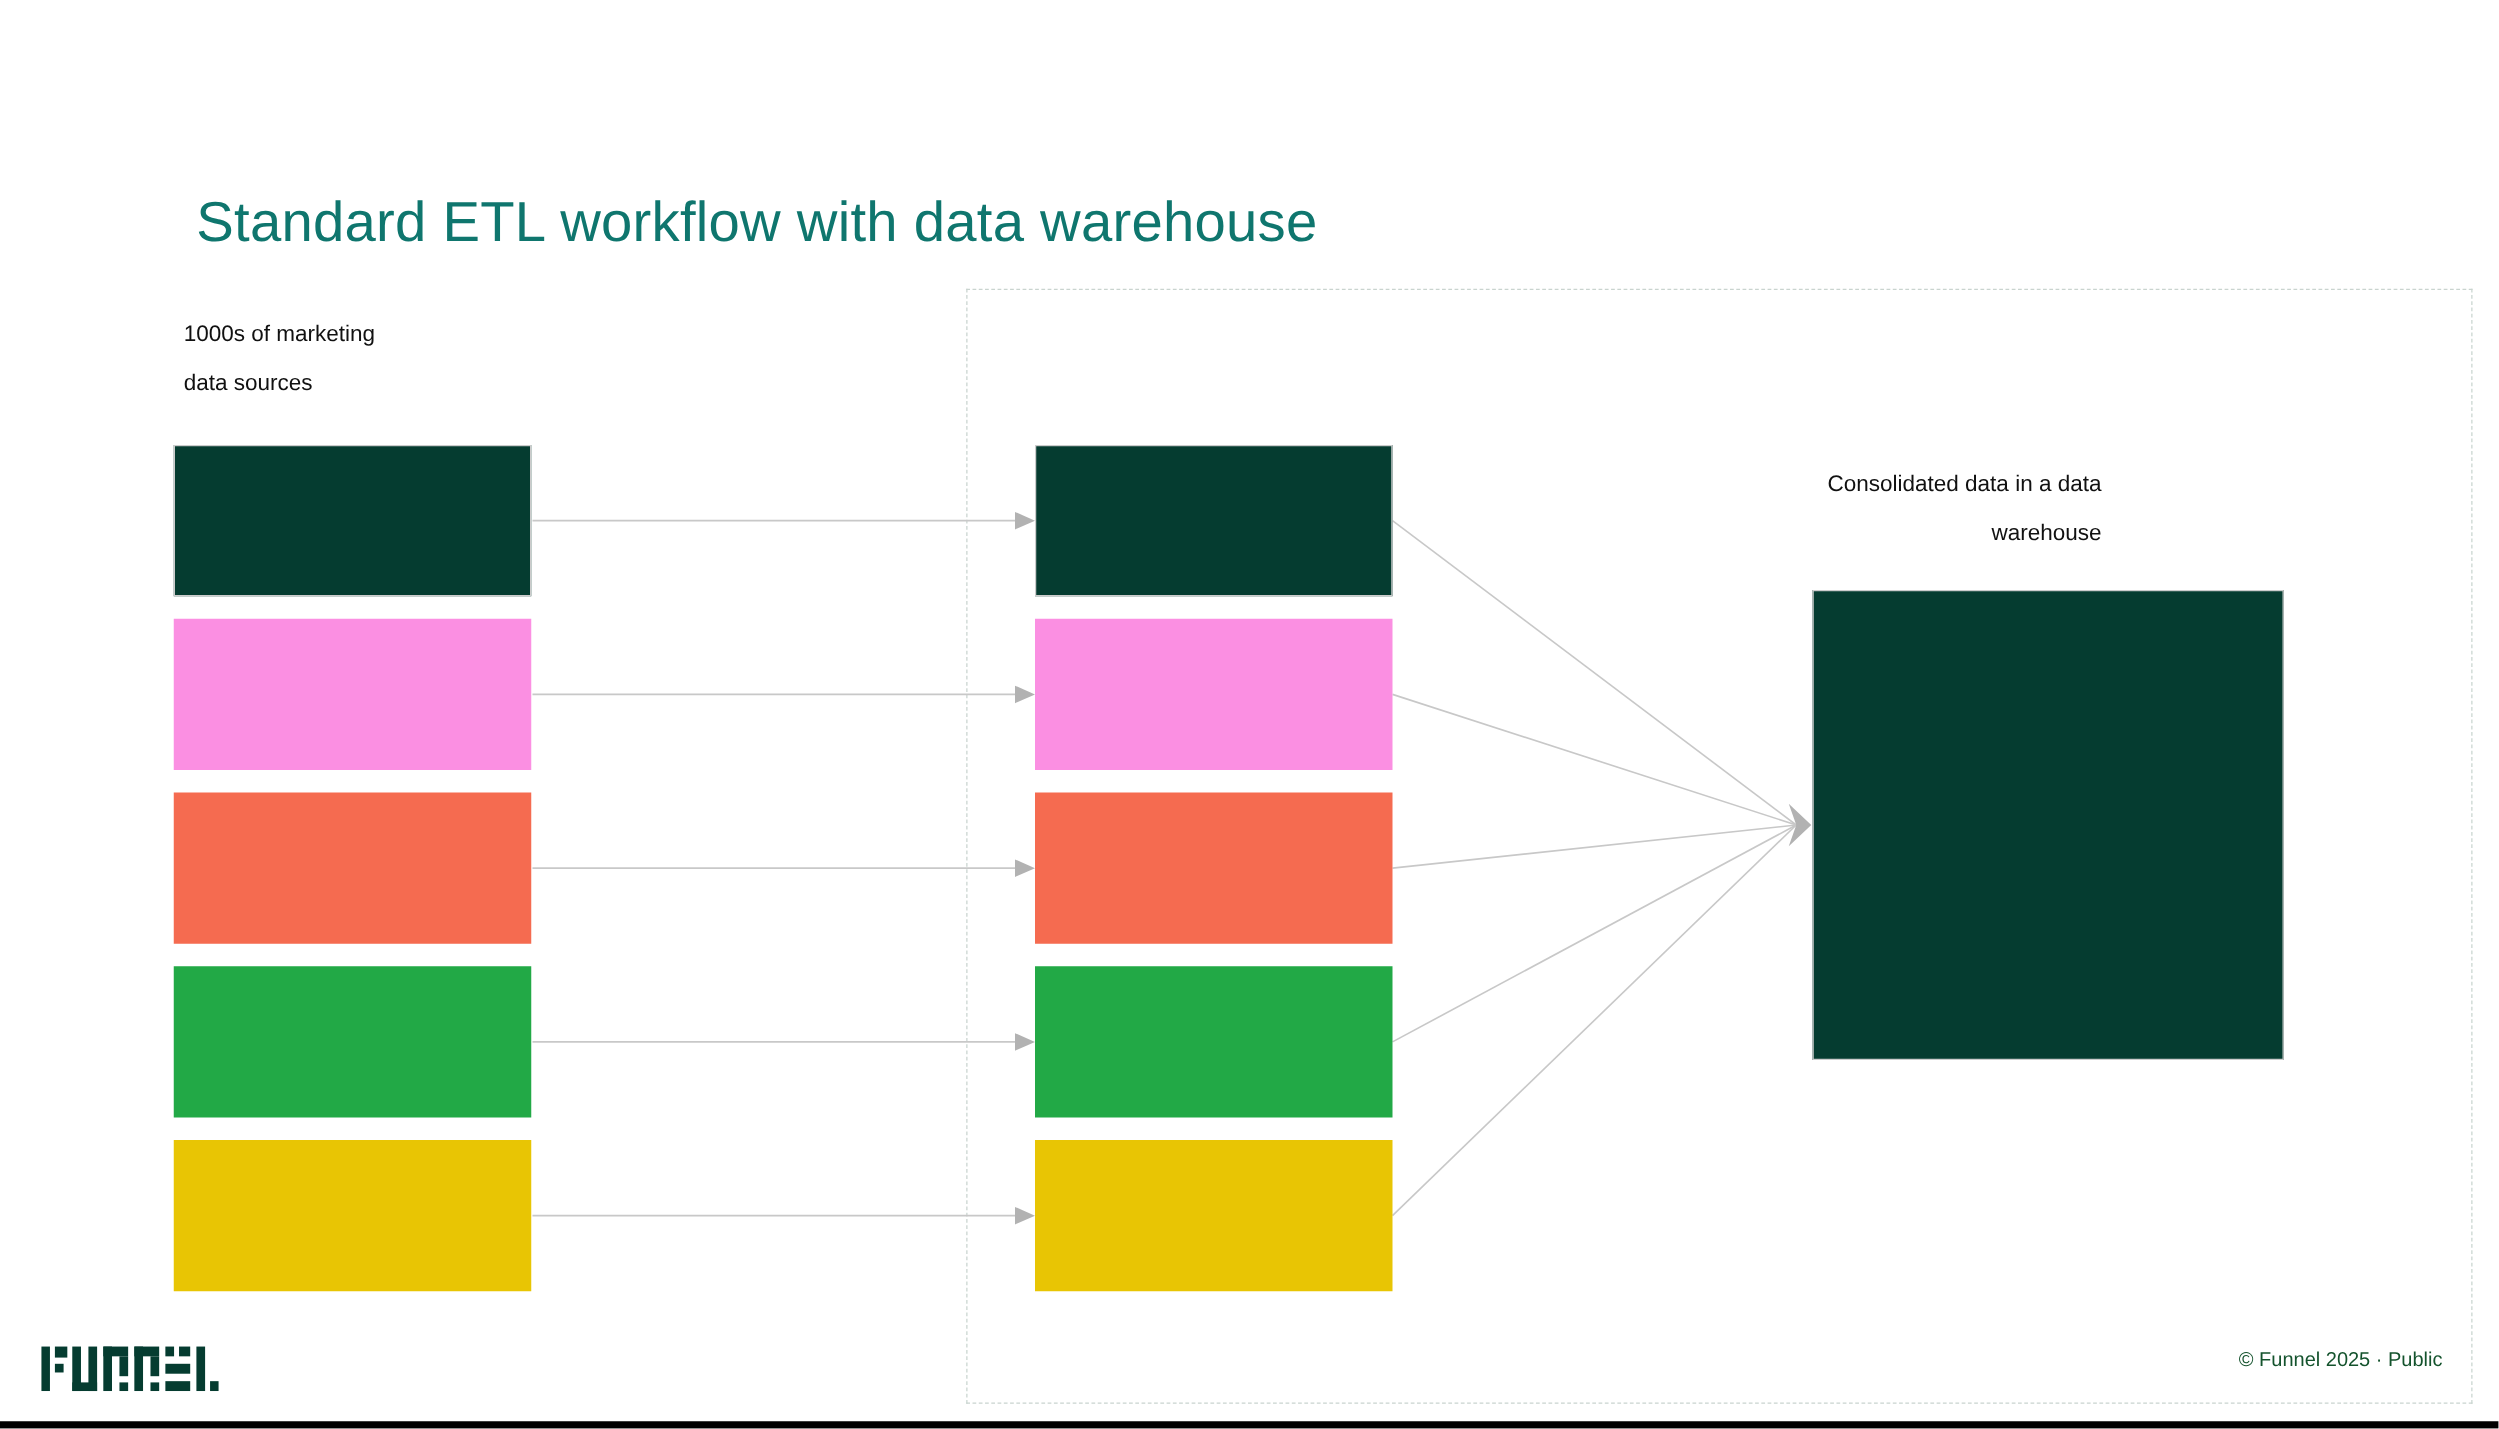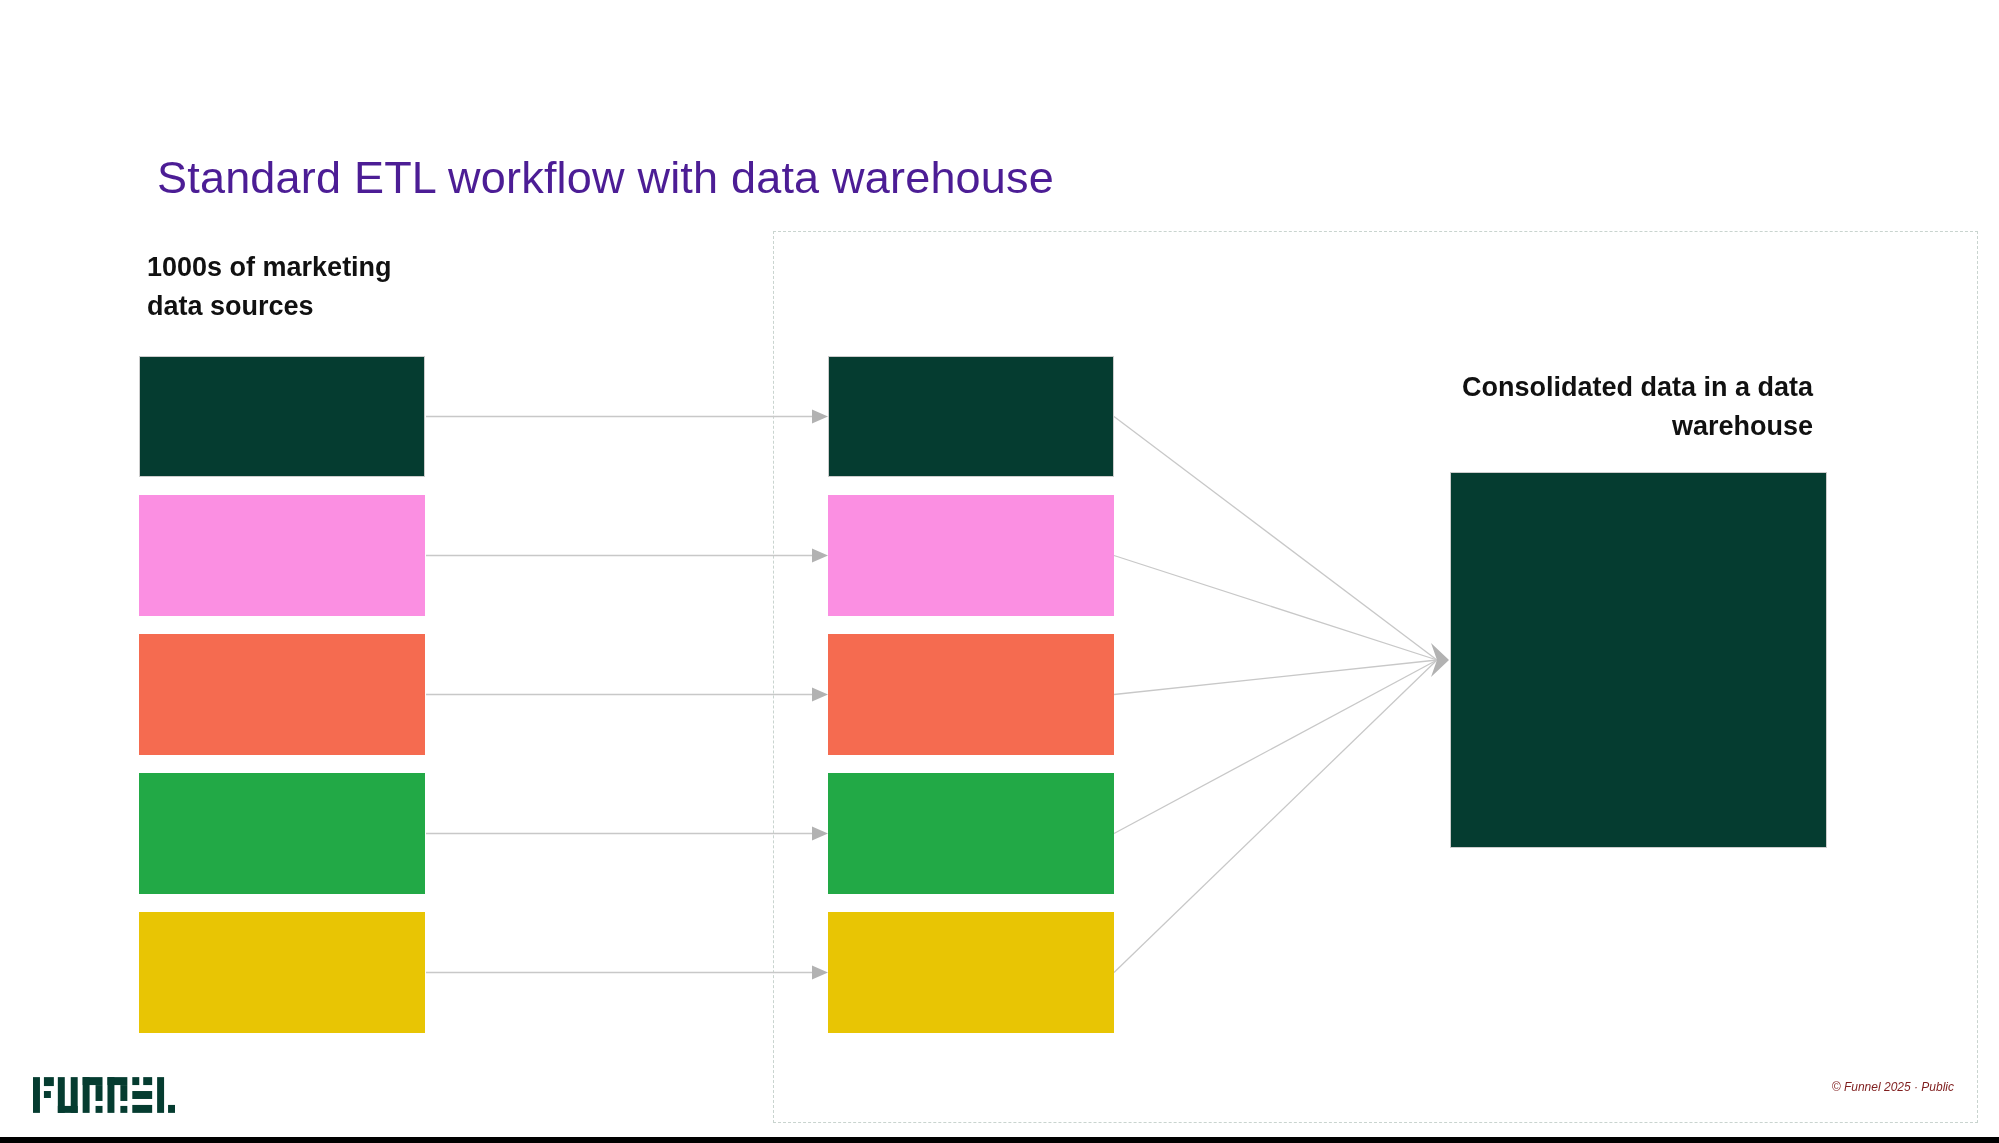--- a/index.html
+++ b/index.html
@@ -11,28 +11,28 @@
     font-family: "Liberation Sans", sans-serif;
     overflow: hidden;
   }
   .slide-title {
     position: absolute;
     left: 157px;
     top: 152px;
     margin: 0;
     font-size: 45px;
     font-weight: 500;
-    color: #4c1d95;
+    color: #0f766e;
     letter-spacing: 0.2px;
   }
   .col-heading {
     position: absolute;
-    font-size: 27px;
+    font-size: 18px;
     line-height: 39px;
-    font-weight: 700;
+    font-weight: 400;
     color: #111111;
     white-space: pre-line;
   }
   .heading-sources   { left: 147px;  top: 248px; }
   .heading-replica   { left: 838px;  top: 248px; }
   .heading-warehouse { left: 1462px; top: 368px; text-align: right; }
 
   .dashed-box {
     position: absolute;
     left: 773px;
@@ -74,23 +74,22 @@
     position: absolute;
     left: 33px;
     top: 1077px;
     width: 142px;
     height: 36px;
   }
   .footer-copy {
     position: absolute;
     right: 45px;
     top: 1080px;
-    font-size: 12px;
-    color: #7f1d1d;
-    font-style: italic;
+    font-size: 16px;
+    color: #14532d;
   }
   .bottom-bar {
     position: absolute;
     left: 0;
     bottom: 0;
     width: 100%;
     height: 6px;
     background: #000000;
   }
 </style>

